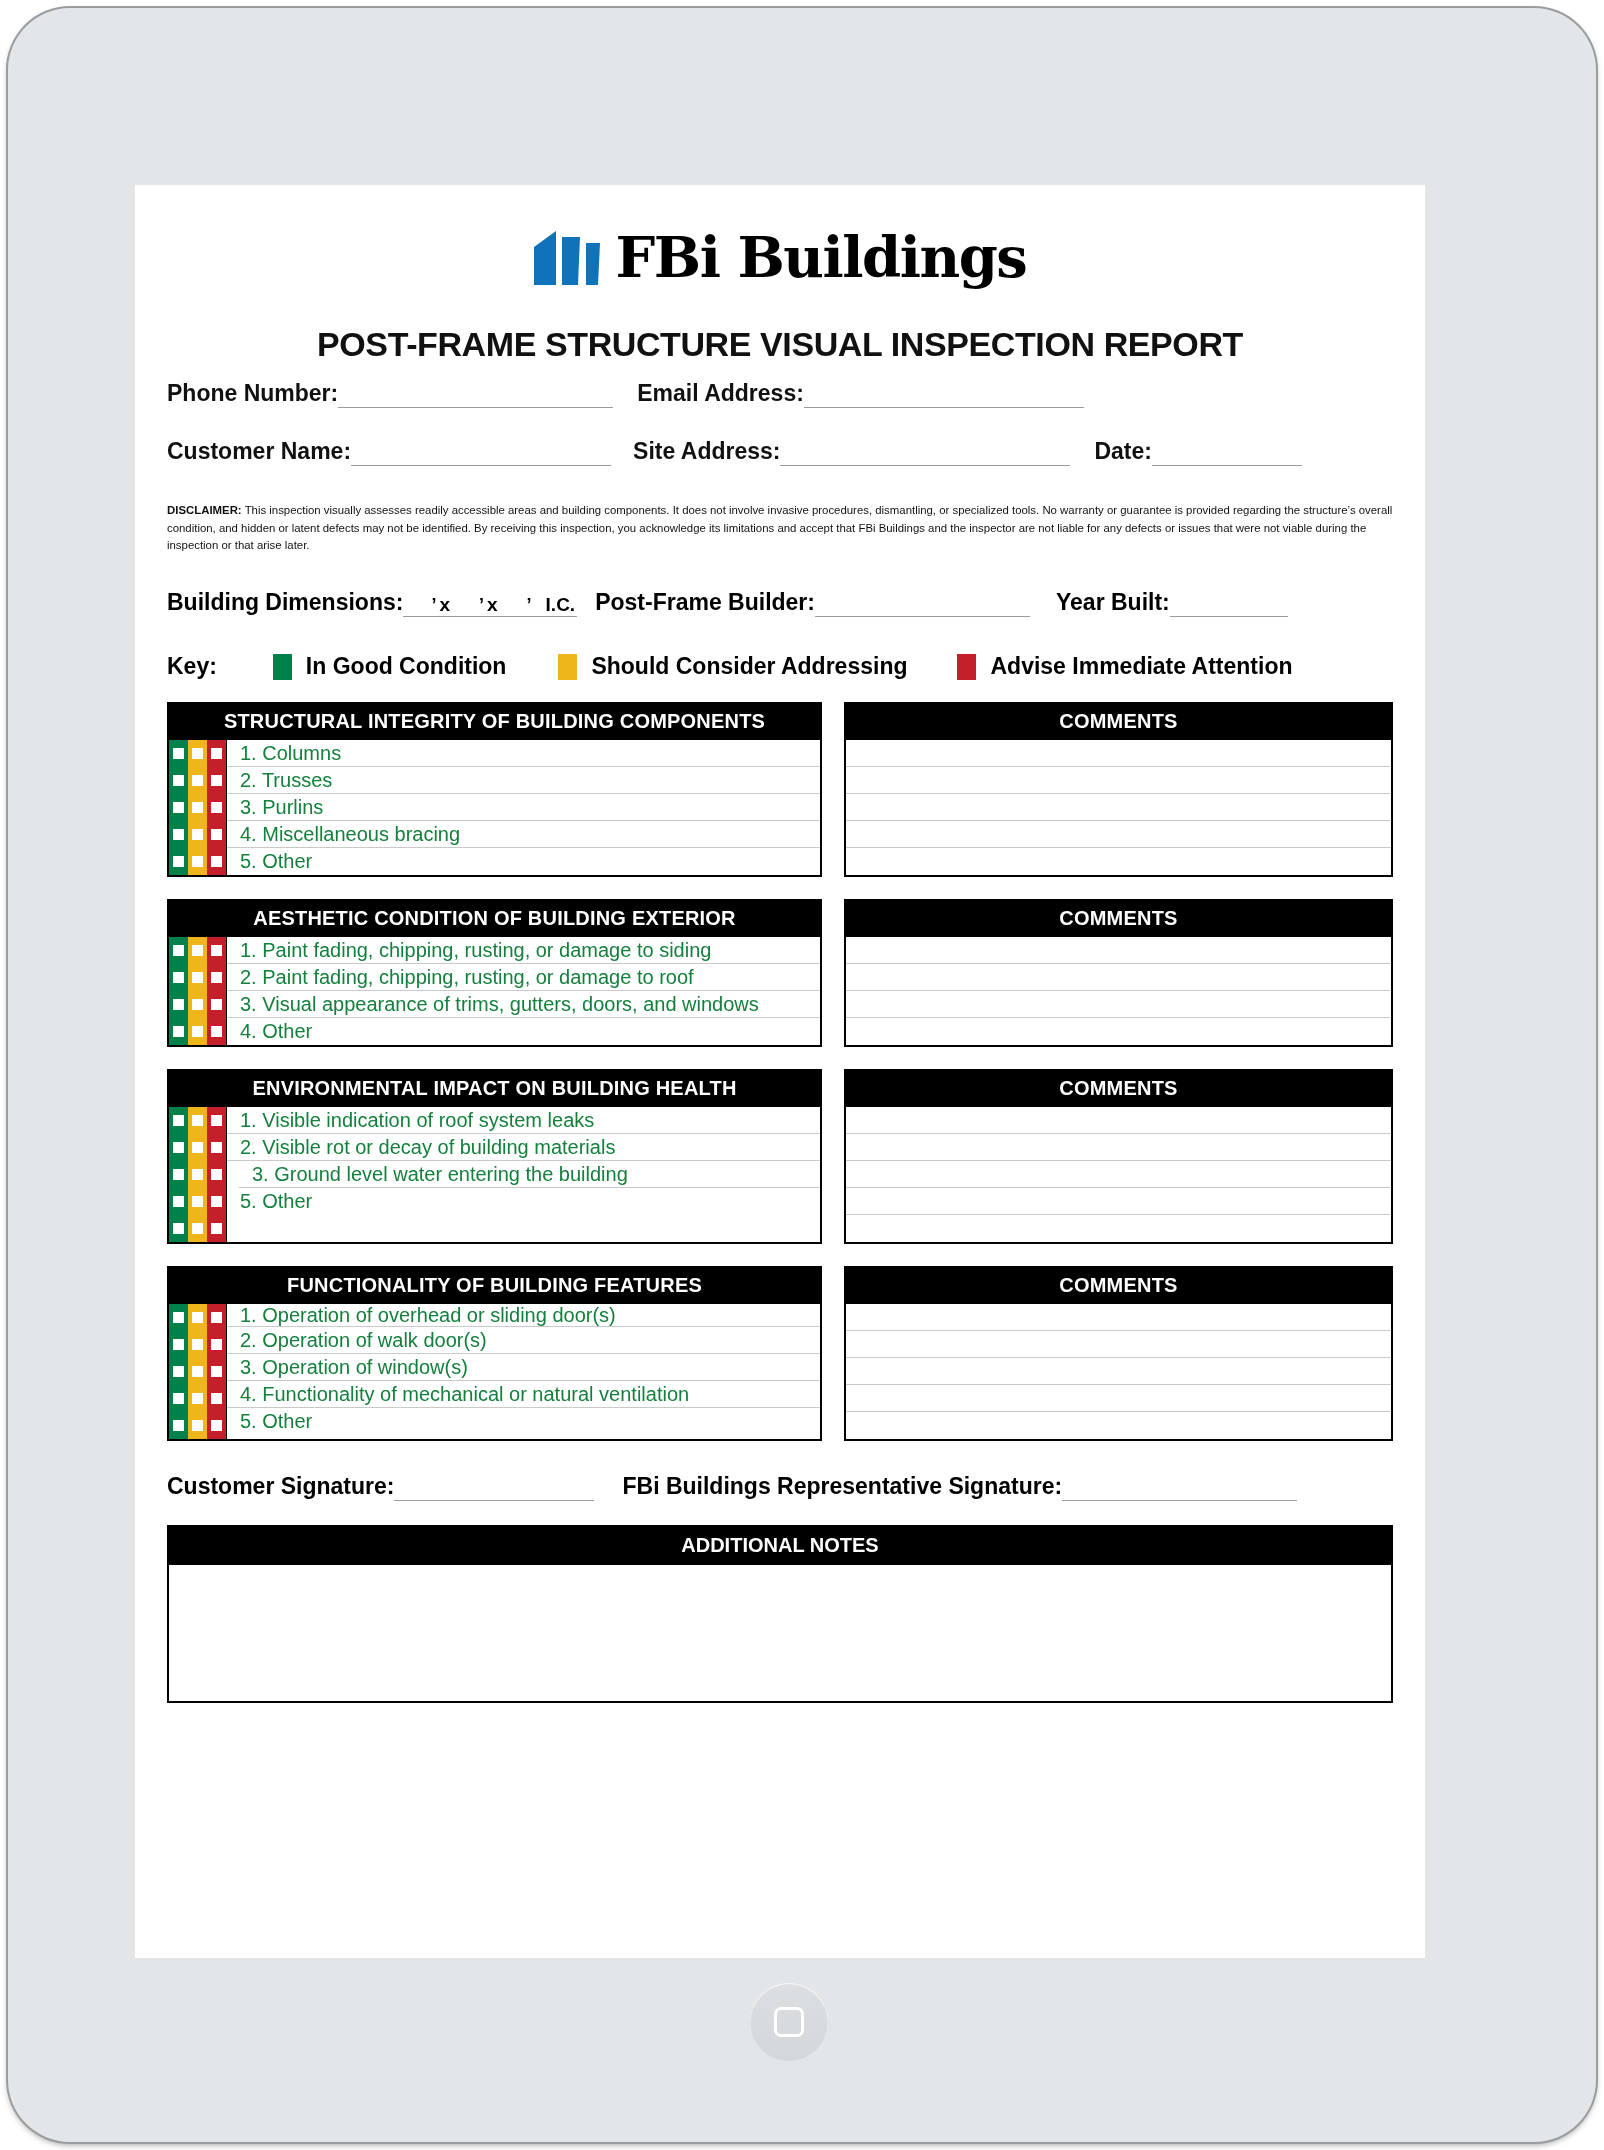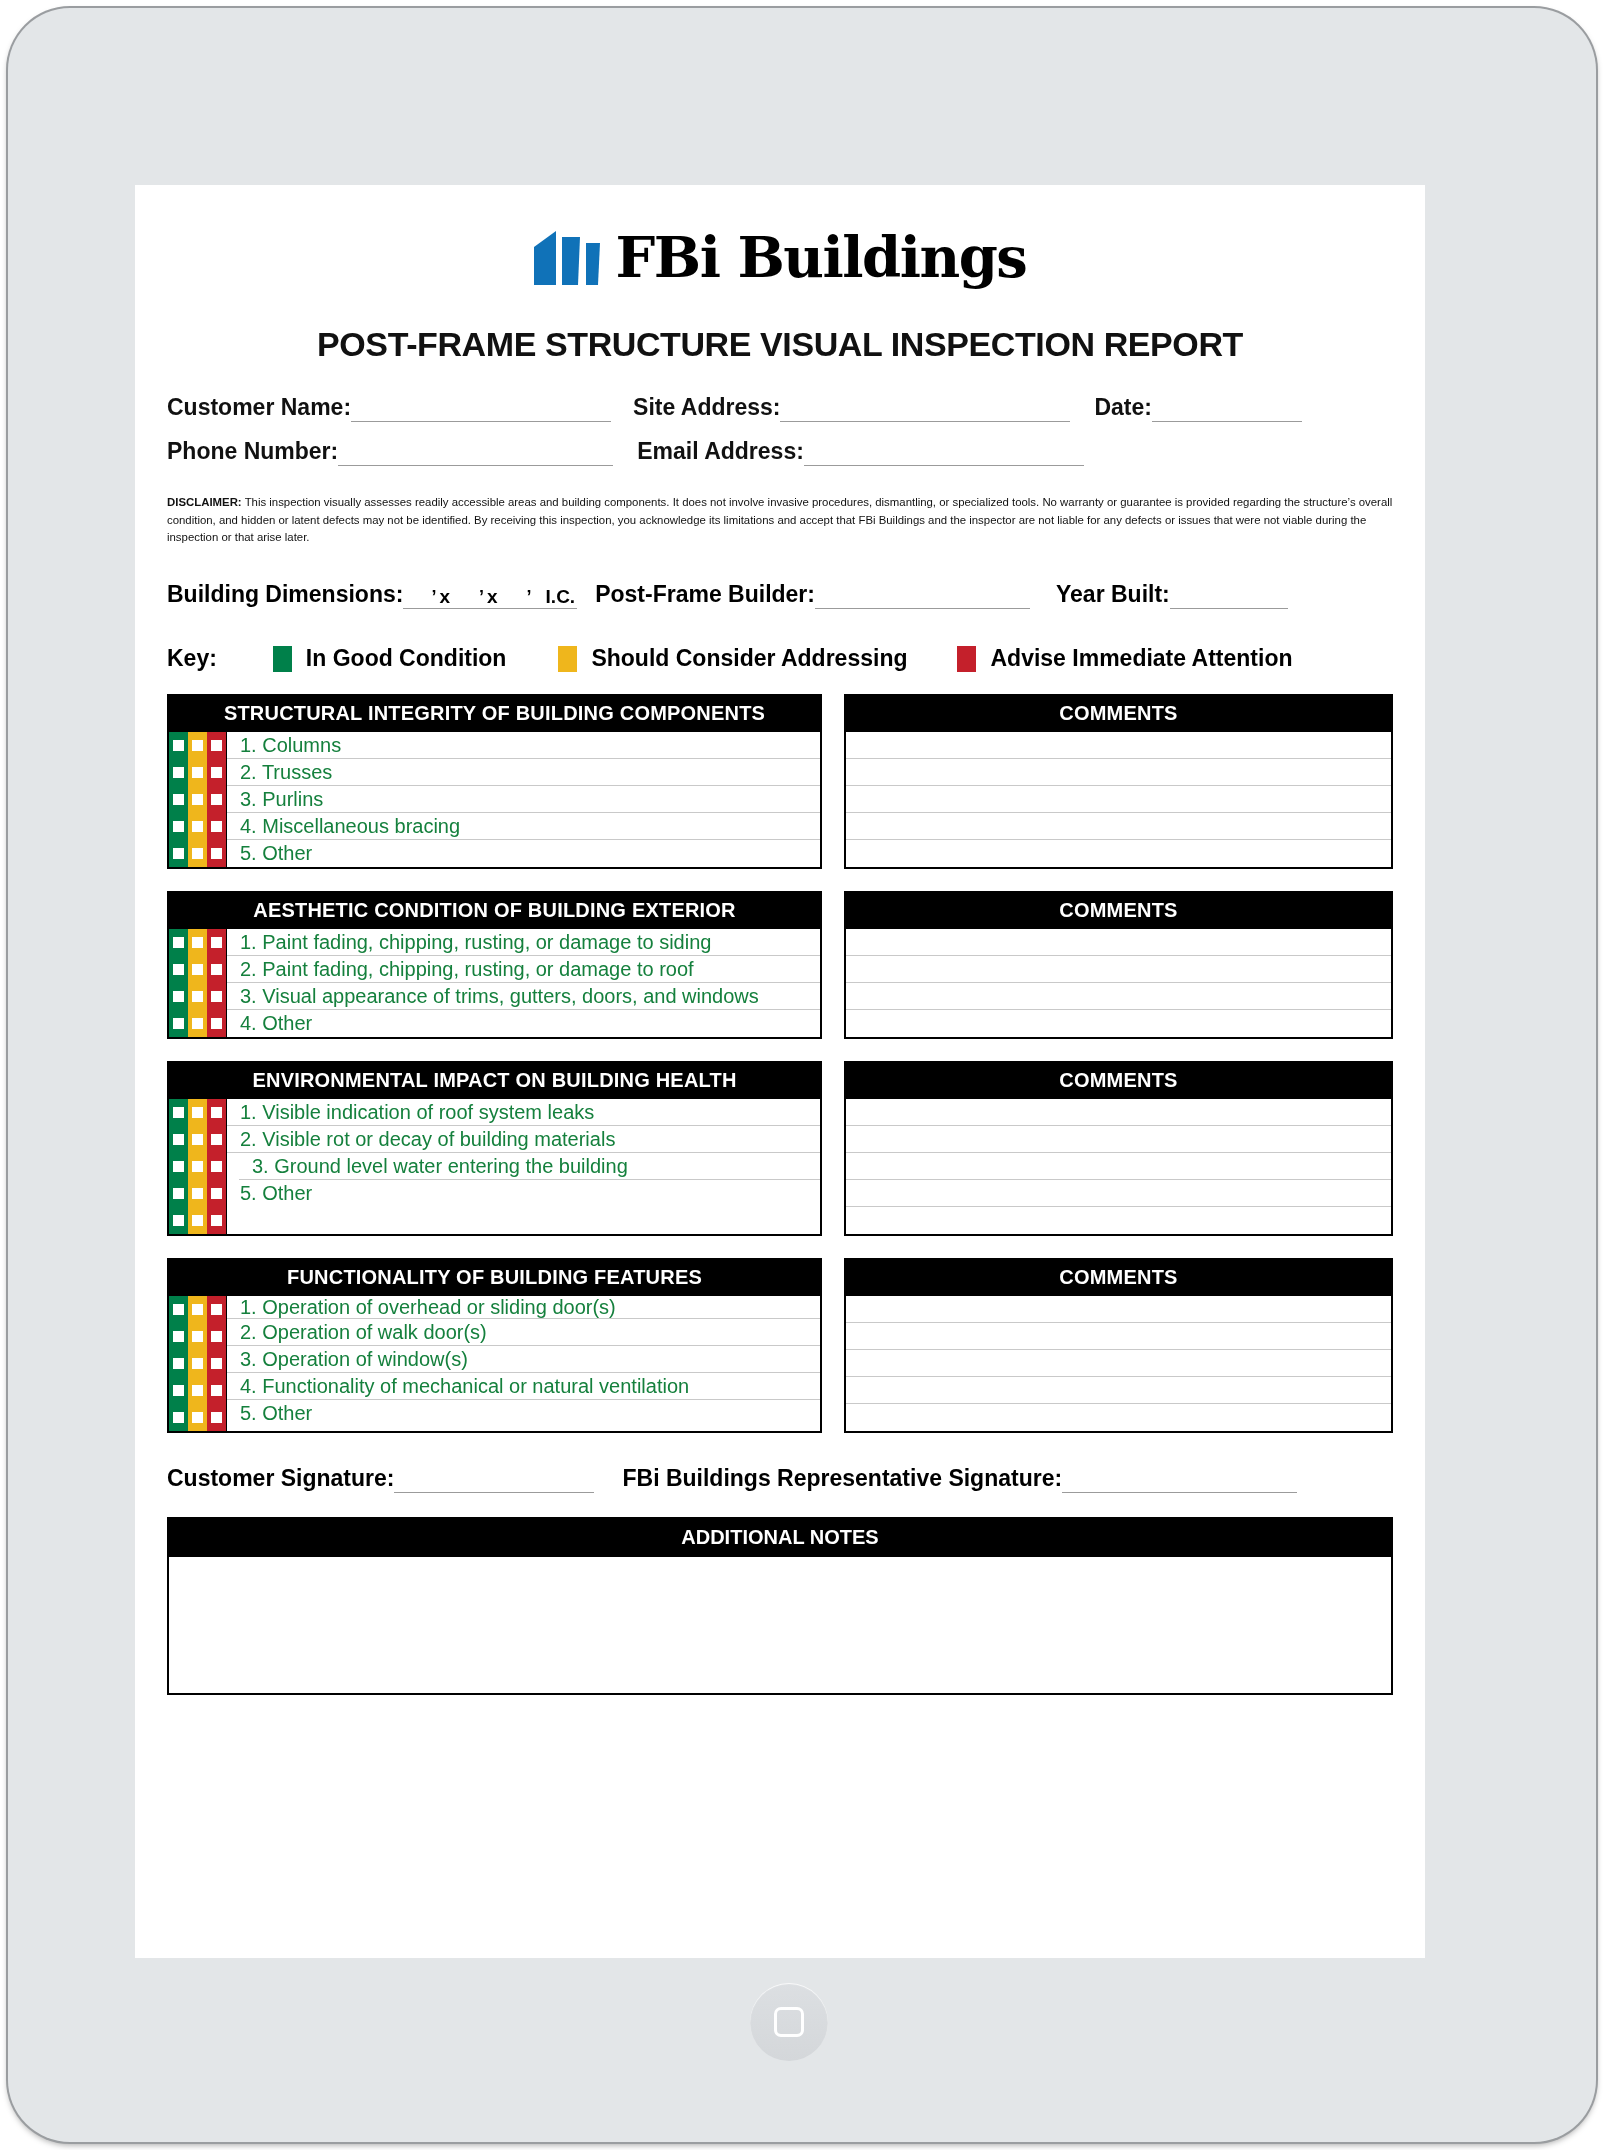--- a/index.html
+++ b/index.html
@@ -107,21 +107,21 @@
   }
   .field .lbl { padding-bottom: 1px; }
   .rule {
     border-bottom: 1.6px solid #9b9b9b;
     height: 22px;
     display: inline-block;
   }
 
   
   #disclaimer {
-    margin-top: 28px;
+    margin-top: 36px;
     font-size: 11.4px;
     line-height: 1.55;
     color: #111;
     text-align: left;
   }
   #disclaimer b { font-weight: bold; }
 
   
   #dimensions-row {
     display: flex;
@@ -269,46 +269,46 @@
             <path d="M0,16 L22,0 L22,54 L0,54 Z" fill="#1072B8"></path>
             <path d="M28,6 L46,6 L44,54 L28,54 Z" fill="#1072B8"></path>
             <path d="M52,12 L66,12 L64,54 L52,54 Z" fill="#1072B8"></path>
           </svg>
           <span class="logo-text">FBi Buildings</span>
         </span>
       </div>
 
       <div id="report-title">POST-FRAME STRUCTURE VISUAL INSPECTION REPORT</div>
 
+      <div class="field-row tight">
+        <span class="field">
+          <span class="lbl">Phone Number:</span>
+          <span class="rule" style="width:275px"></span>
+        </span>
+        <span style="width:24px"></span>
+        <span class="field">
+          <span class="lbl">Email Address:</span>
+          <span class="rule" style="width:280px"></span>
+        </span>
+      </div>
+
       <div class="field-row">
         <span class="field">
           <span class="lbl">Customer Name:</span>
           <span class="rule" style="width:260px"></span>
         </span>
         <span style="width:22px"></span>
         <span class="field">
           <span class="lbl">Site Address:</span>
           <span class="rule" style="width:290px"></span>
         </span>
         <span style="width:24px"></span>
         <span class="field">
           <span class="lbl">Date:</span>
           <span class="rule" style="width:150px"></span>
-        </span>
-      </div>
-
-      <div class="field-row tight">
-        <span class="field">
-          <span class="lbl">Phone Number:</span>
-          <span class="rule" style="width:275px"></span>
-        </span>
-        <span style="width:24px"></span>
-        <span class="field">
-          <span class="lbl">Email Address:</span>
-          <span class="rule" style="width:280px"></span>
         </span>
       </div>
 
       <div id="disclaimer">
         <b>DISCLAIMER:</b><span> This inspection visually assesses readily accessible areas and building components. It does not involve invasive procedures, dismantling, or specialized tools. No warranty or guarantee is provided regarding the structure’s overall condition, and hidden or latent defects may not be identified. By receiving this inspection, you acknowledge its limitations and accept that FBi Buildings and the inspector are not liable for any defects or issues that were not viable during the inspection or that arise later.</span>
       </div>
 
       <div id="dimensions-row">
         <span class="field">
           <span class="lbl">Building Dimensions:</span>

